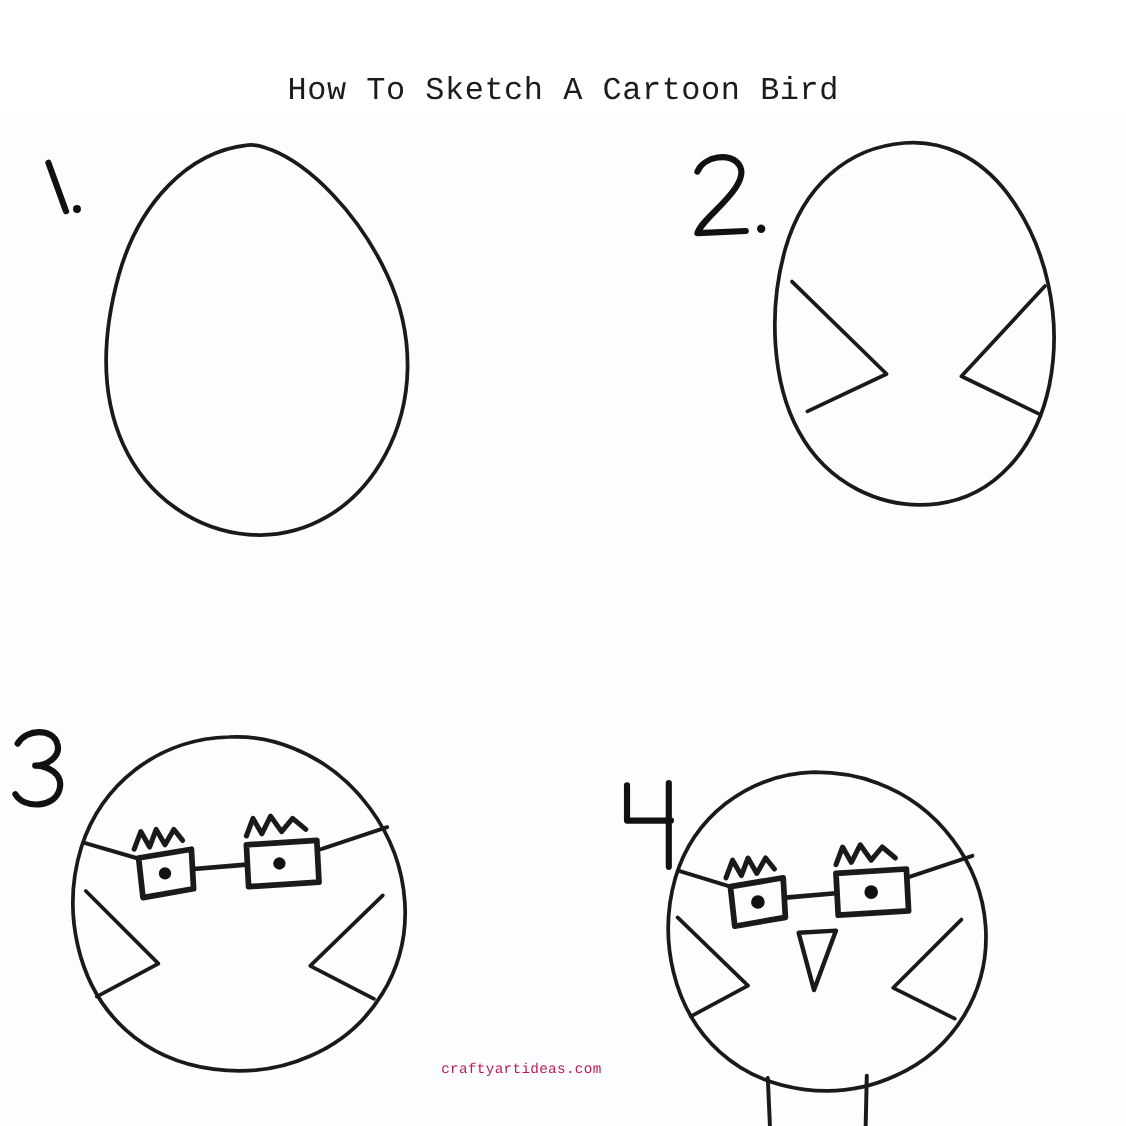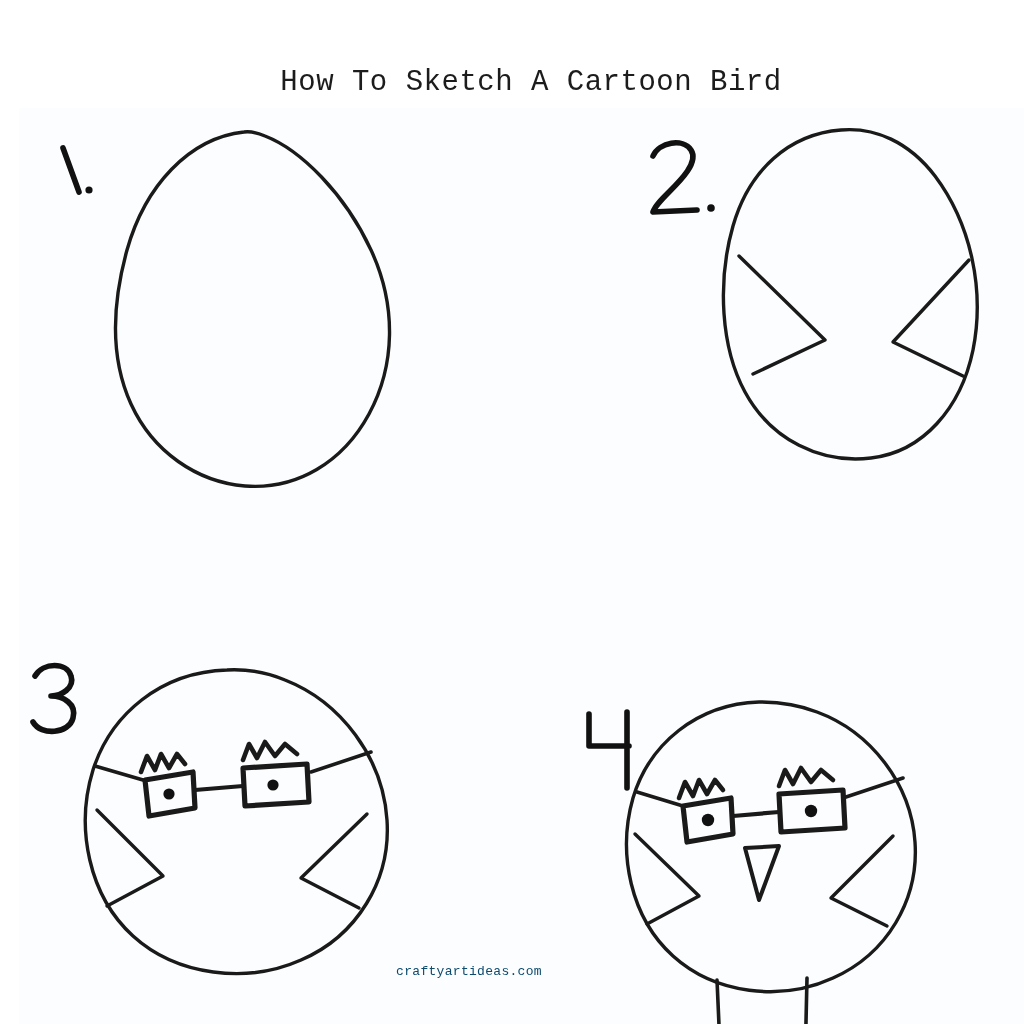--- a/index.html
+++ b/index.html
@@ -11,21 +11,20 @@
     height: 1024px;
     background: #ffffff;
     font-family: "Liberation Mono", "DejaVu Sans Mono", monospace;
     overflow: hidden;
     position: relative;
   }
   #tutorial-page {
     position: absolute;
     inset: 0;
     background: #ffffff;
-    margin-left: 19px;
   }
   #title-bar {
     position: absolute;
     left: 0;
     top: 60px;
     width: 1024px;
     height: 44px;
     display: flex;
     align-items: center;
     justify-content: center;
@@ -78,22 +77,23 @@
   .numeral { fill: none; stroke: #111111; stroke-width: 5.6; stroke-linecap: round; stroke-linejoin: round; }
   .numeral-dot { fill: #111111; stroke: none; }
   #watermark {
     position: absolute;
     left: 0;
     top: 964px;
     width: 900px;
     text-align: center;
     font-family: "Liberation Mono", "DejaVu Sans Mono", monospace;
     font-size: 13px;
-    color: #0c4a6e;
+    color: #be185d;
     letter-spacing: 0.3px;
+    padding-left: 24px;
   }
 </style>
 </head>
 <body>
 
 <div id="tutorial-page">
 
   <div id="title-bar">
     <div id="tutorial-title">How To Sketch A Cartoon Bird</div>
   </div>

